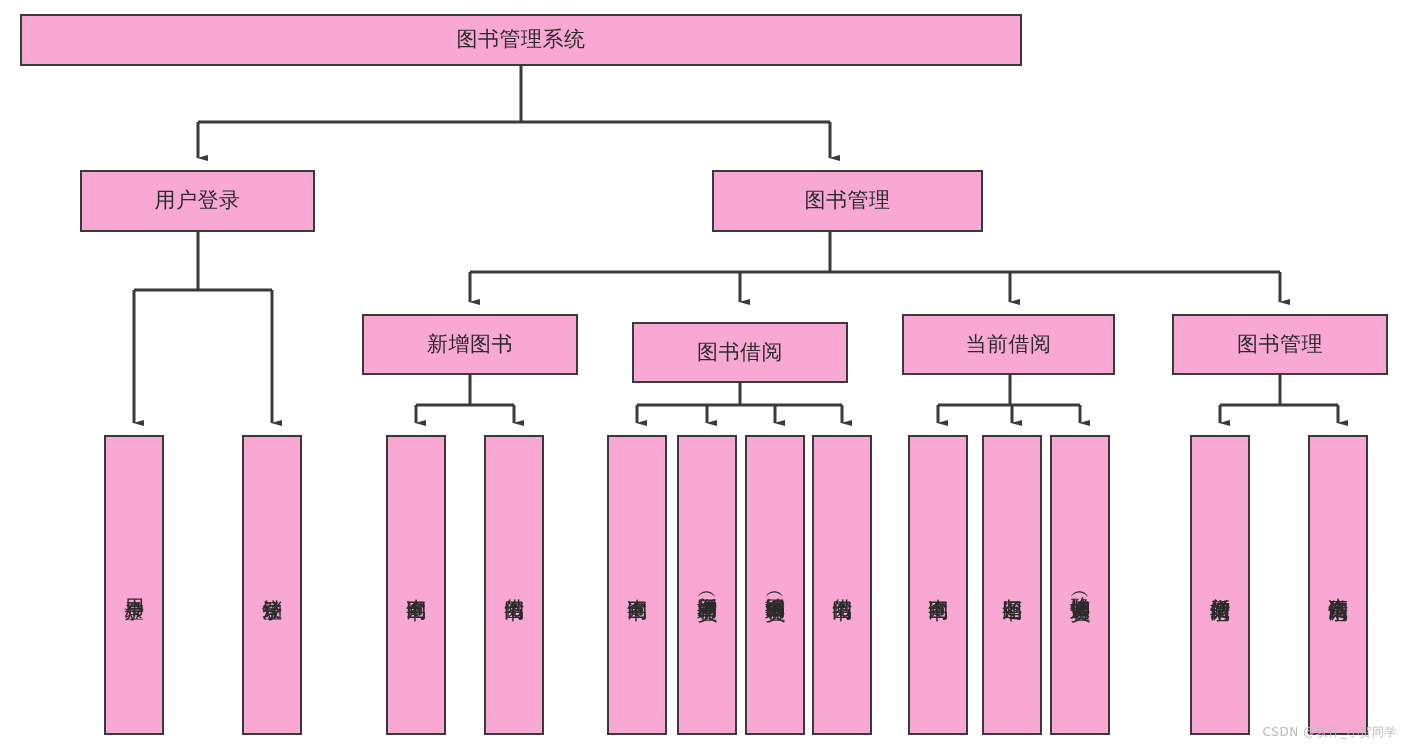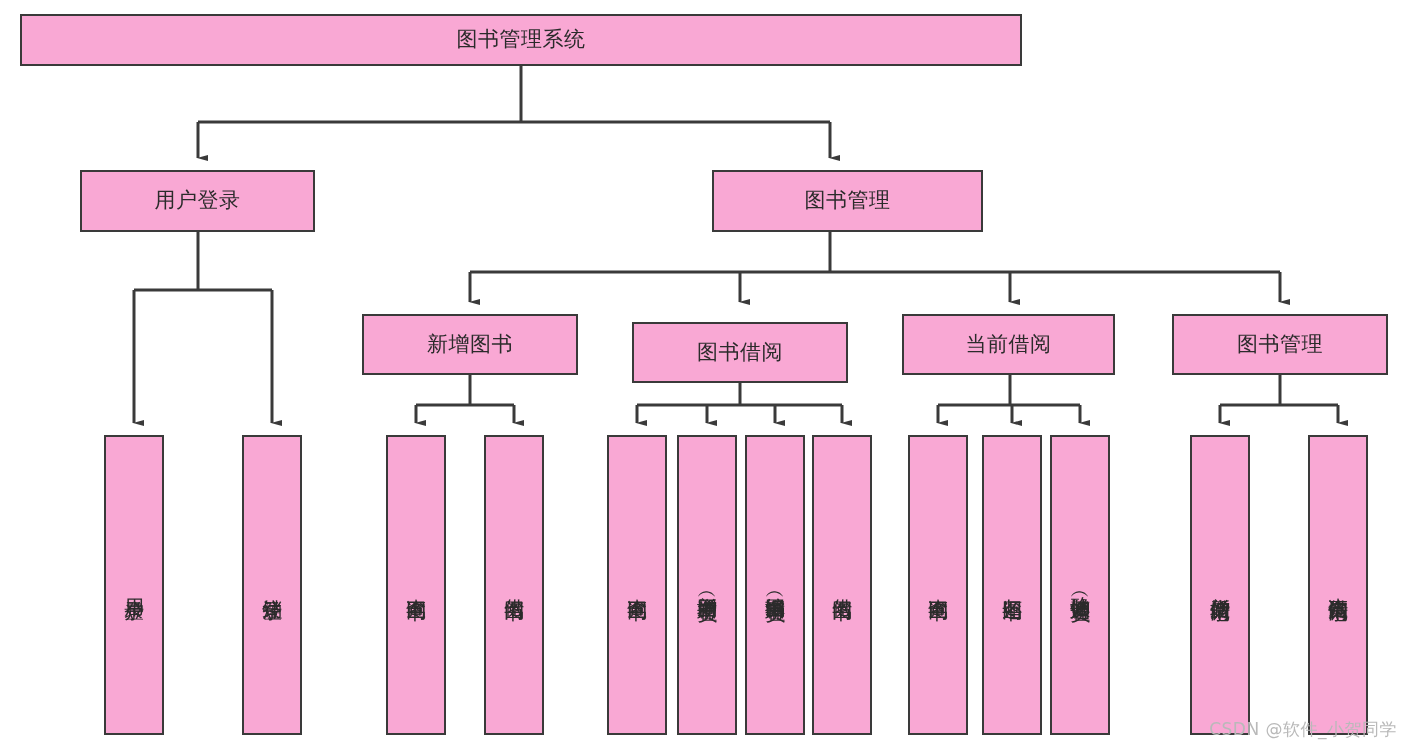--- a/index.html
+++ b/index.html
@@ -58,21 +58,21 @@
     text-orientation: upright;
     font-size: 20px;
     line-height: 1.18;
     letter-spacing: 1px;
     max-height: 100%;
   }
   #watermark {
     position: absolute;
     right: 8px;
     bottom: 6px;
-    font-size: 17px;
+    font-size: 12px;
     color: #b9b9b9;
     letter-spacing: 0.5px;
     white-space: nowrap;
     pointer-events: none;
   }
 </style>
 </head>
 <body>
 
 <div id="diagram-root">

